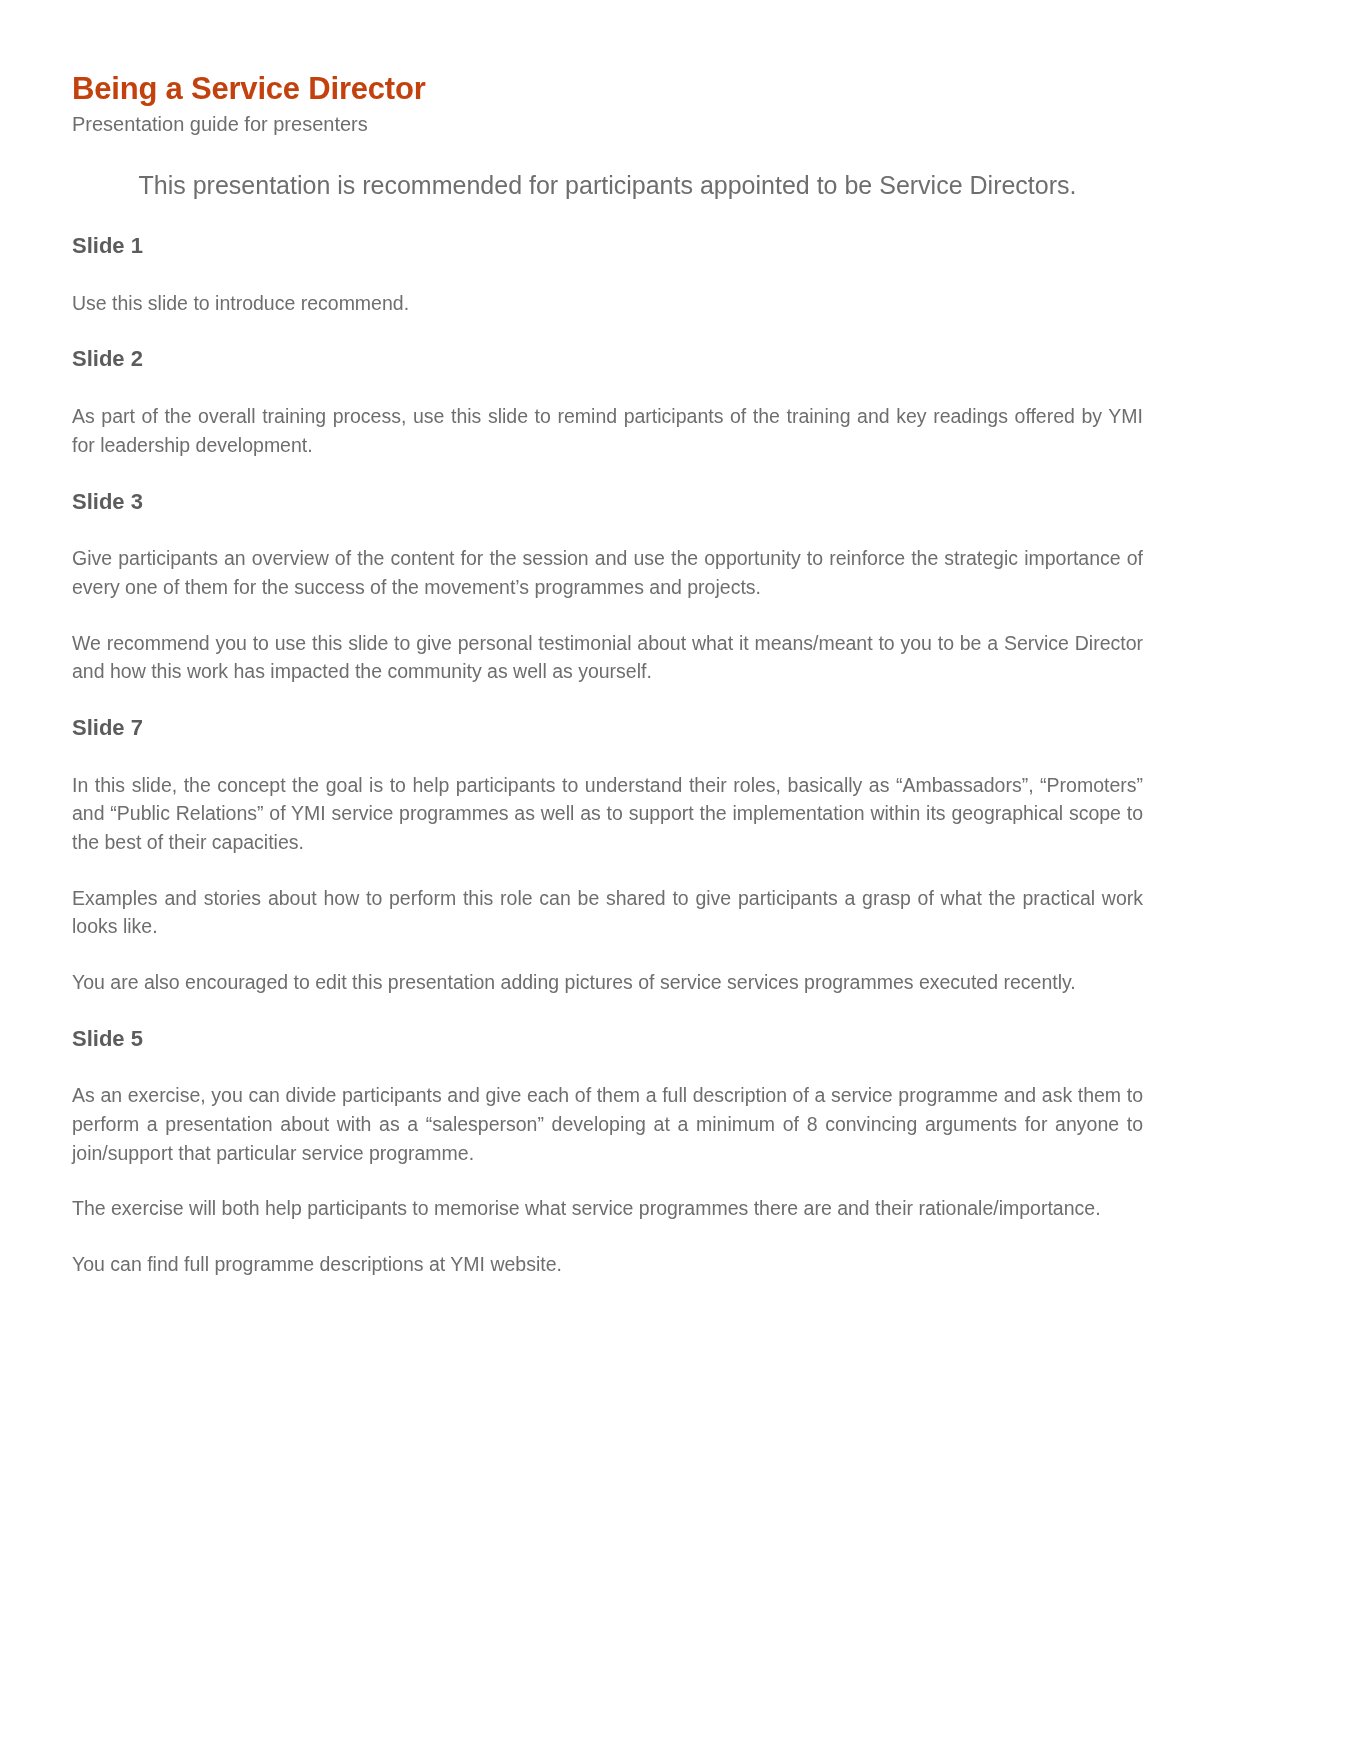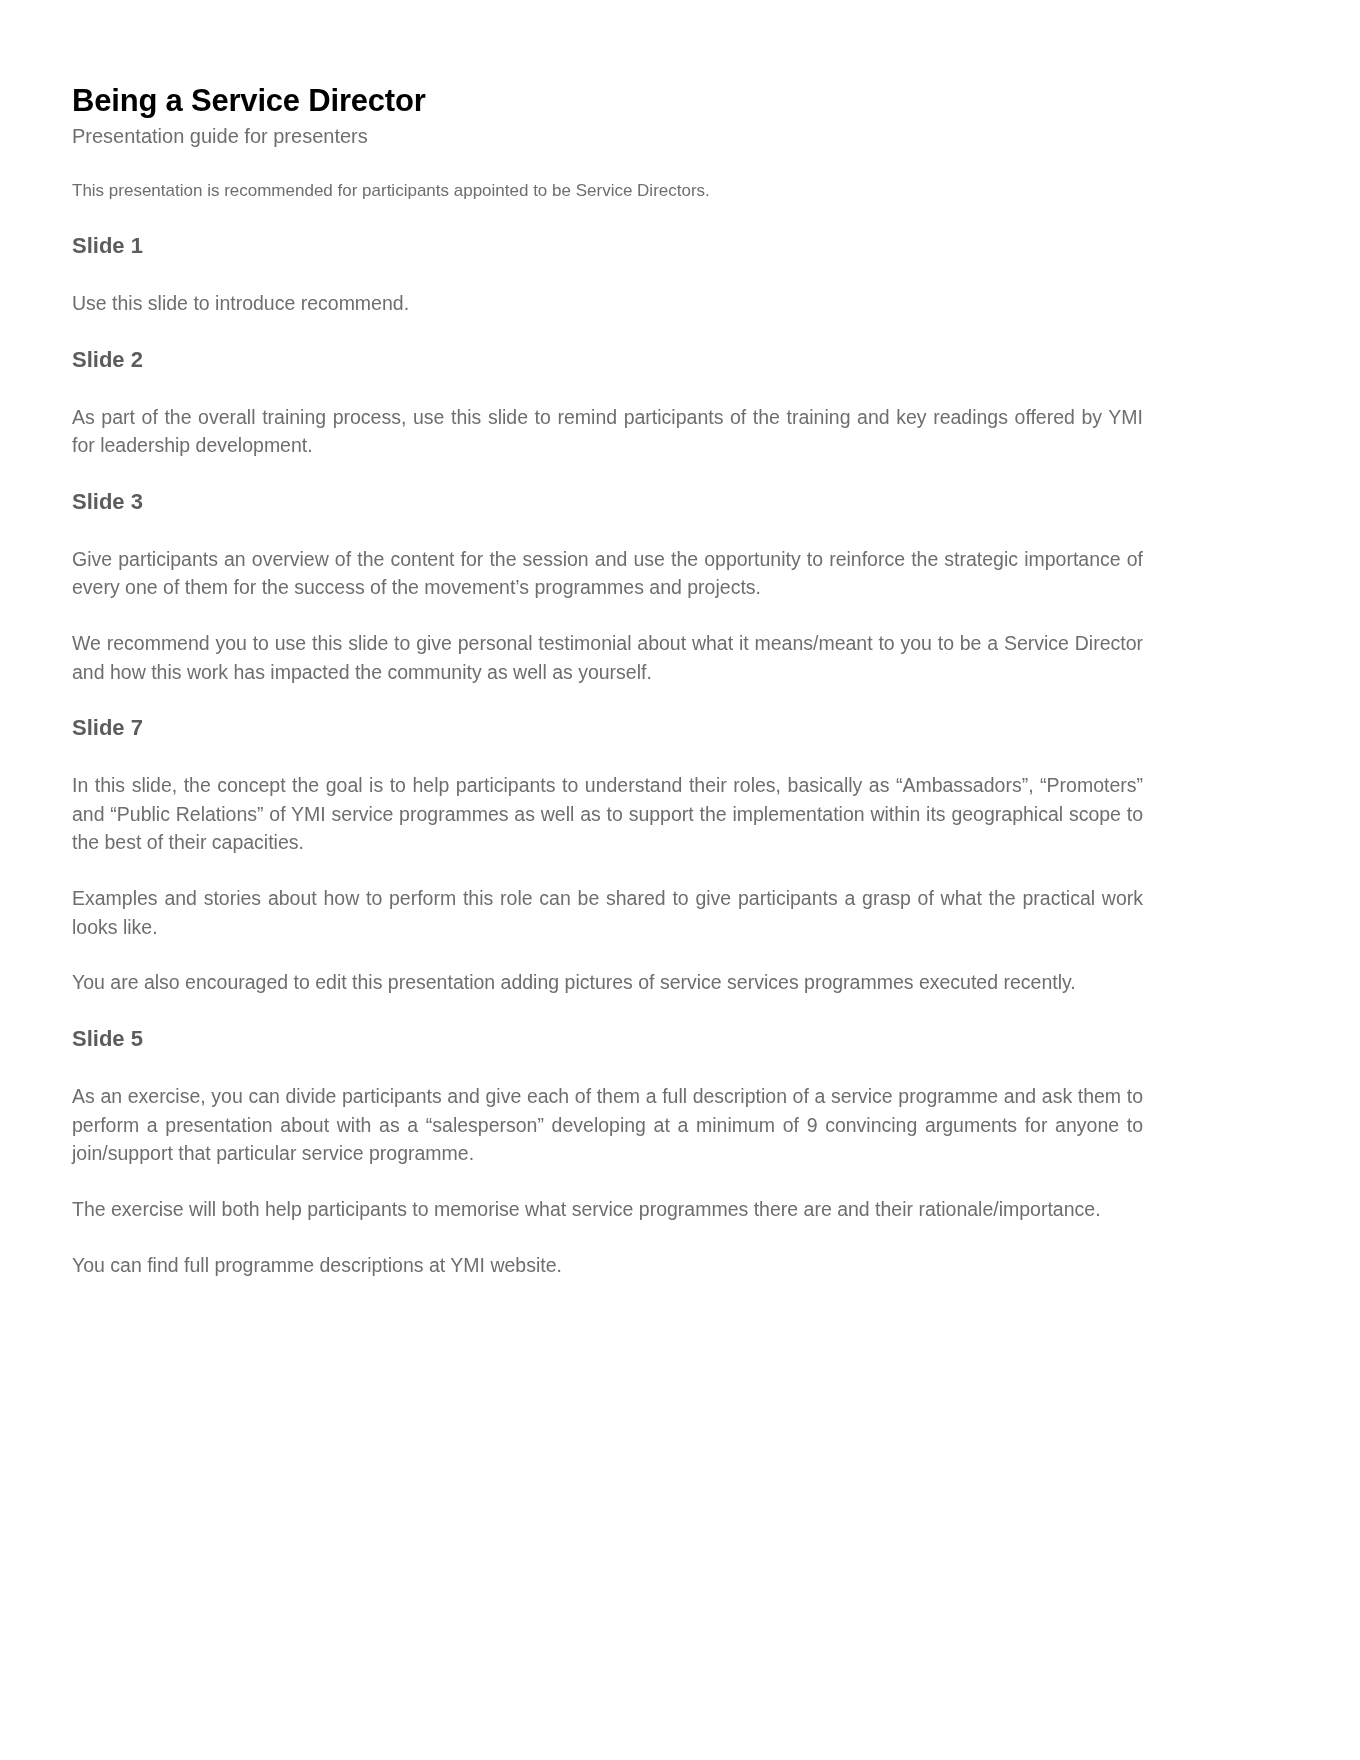--- a/index.html
+++ b/index.html
@@ -17,39 +17,39 @@
     position: relative;
     width: 1360px;
     height: 1760px;
     background: #ffffff;
     box-sizing: border-box;
     padding: 72px 217px 60px 72px;
   }
   .doc-title {
     font-size: 31px;
     font-weight: bold;
-    color: #000000;
+    color: #c2410c;
     letter-spacing: -0.2px;
     line-height: 1.12;
-    margin: 12px 0 4px 0;
+    margin: 0 0 4px 0;
     font-stretch: condensed;
   }
   .doc-subtitle {
     font-size: 20px;
     font-weight: normal;
     color: #6e6e6e;
     line-height: 1.3;
     margin: 0 0 30px 0;
   }
   .intro-line {
-    font-size: 17px;
+    font-size: 25px;
     color: #6e6e6e;
     line-height: 1.45;
     margin: 0 0 28px 0;
-    text-align: left;
+    text-align: center;
   }
   .slide-heading {
     font-size: 22px;
     font-weight: bold;
     color: #5c5c5c;
     line-height: 1.4;
     margin: 0 0 27px 0;
   }
   .body-para {
     font-size: 19.5px;
@@ -94,18 +94,18 @@
 
   <div class="block">
     <div class="slide-heading">Slide 7</div>
     <p class="body-para">In this slide, the concept the goal is to help participants to understand their roles, basically as “Ambassadors”, “Promoters” and “Public Relations” of YMI service programmes as well as to support the implementation within its geographical scope to the best of their capacities.</p>
     <p class="body-para">Examples and stories about how to perform this role can be shared to give participants a grasp of what the practical work looks like.</p>
     <p class="body-para">You are also encouraged to edit this presentation adding pictures of service services programmes executed recently.</p>
   </div>
 
   <div class="block">
     <div class="slide-heading">Slide 5</div>
-    <p class="body-para">As an exercise, you can divide participants and give each of them a full description of a service programme and ask them to perform a presentation about with as a “salesperson” developing at a minimum of 9 convincing arguments for anyone to join/support that particular service programme.</p>
+    <p class="body-para">As an exercise, you can divide participants and give each of them a full description of a service programme and ask them to perform a presentation about with as a “salesperson” developing at a minimum of 8 convincing arguments for anyone to join/support that particular service programme.</p>
     <p class="body-para">The exercise will both help participants to memorise what service programmes there are and their rationale/importance.</p>
     <p class="body-para">You can find full programme descriptions at YMI website.</p>
   </div>
 
 </div>
 
 </body></html>

